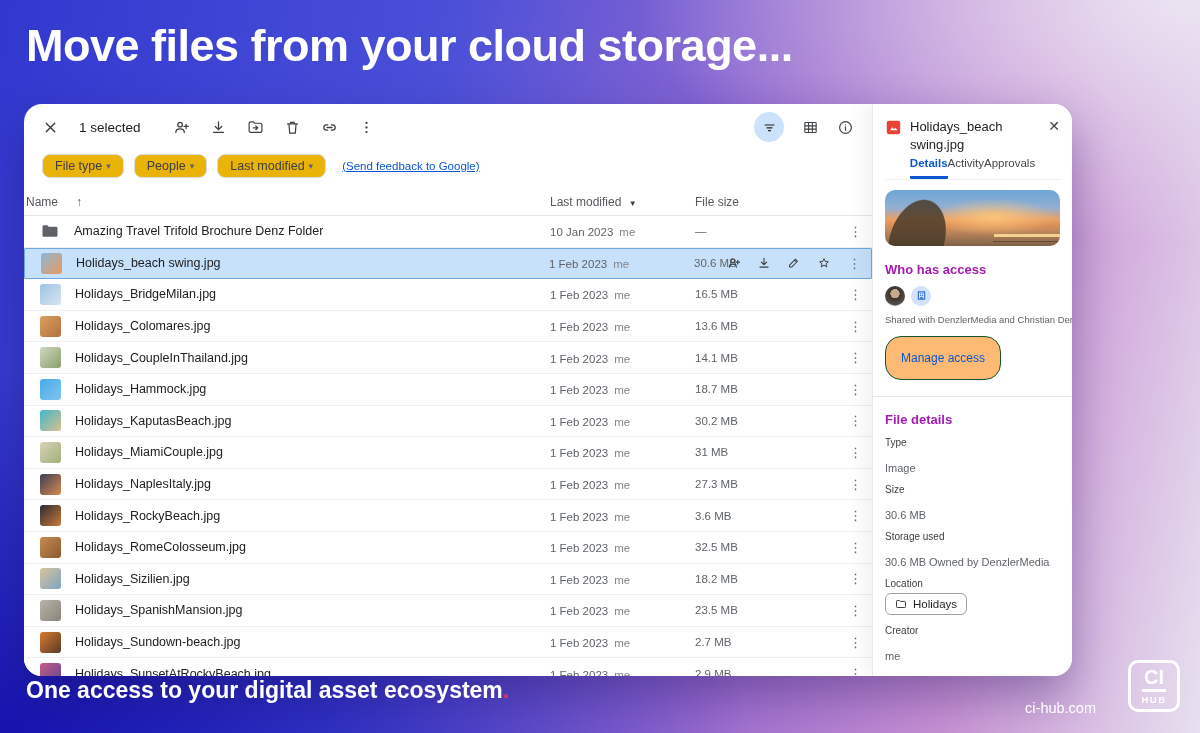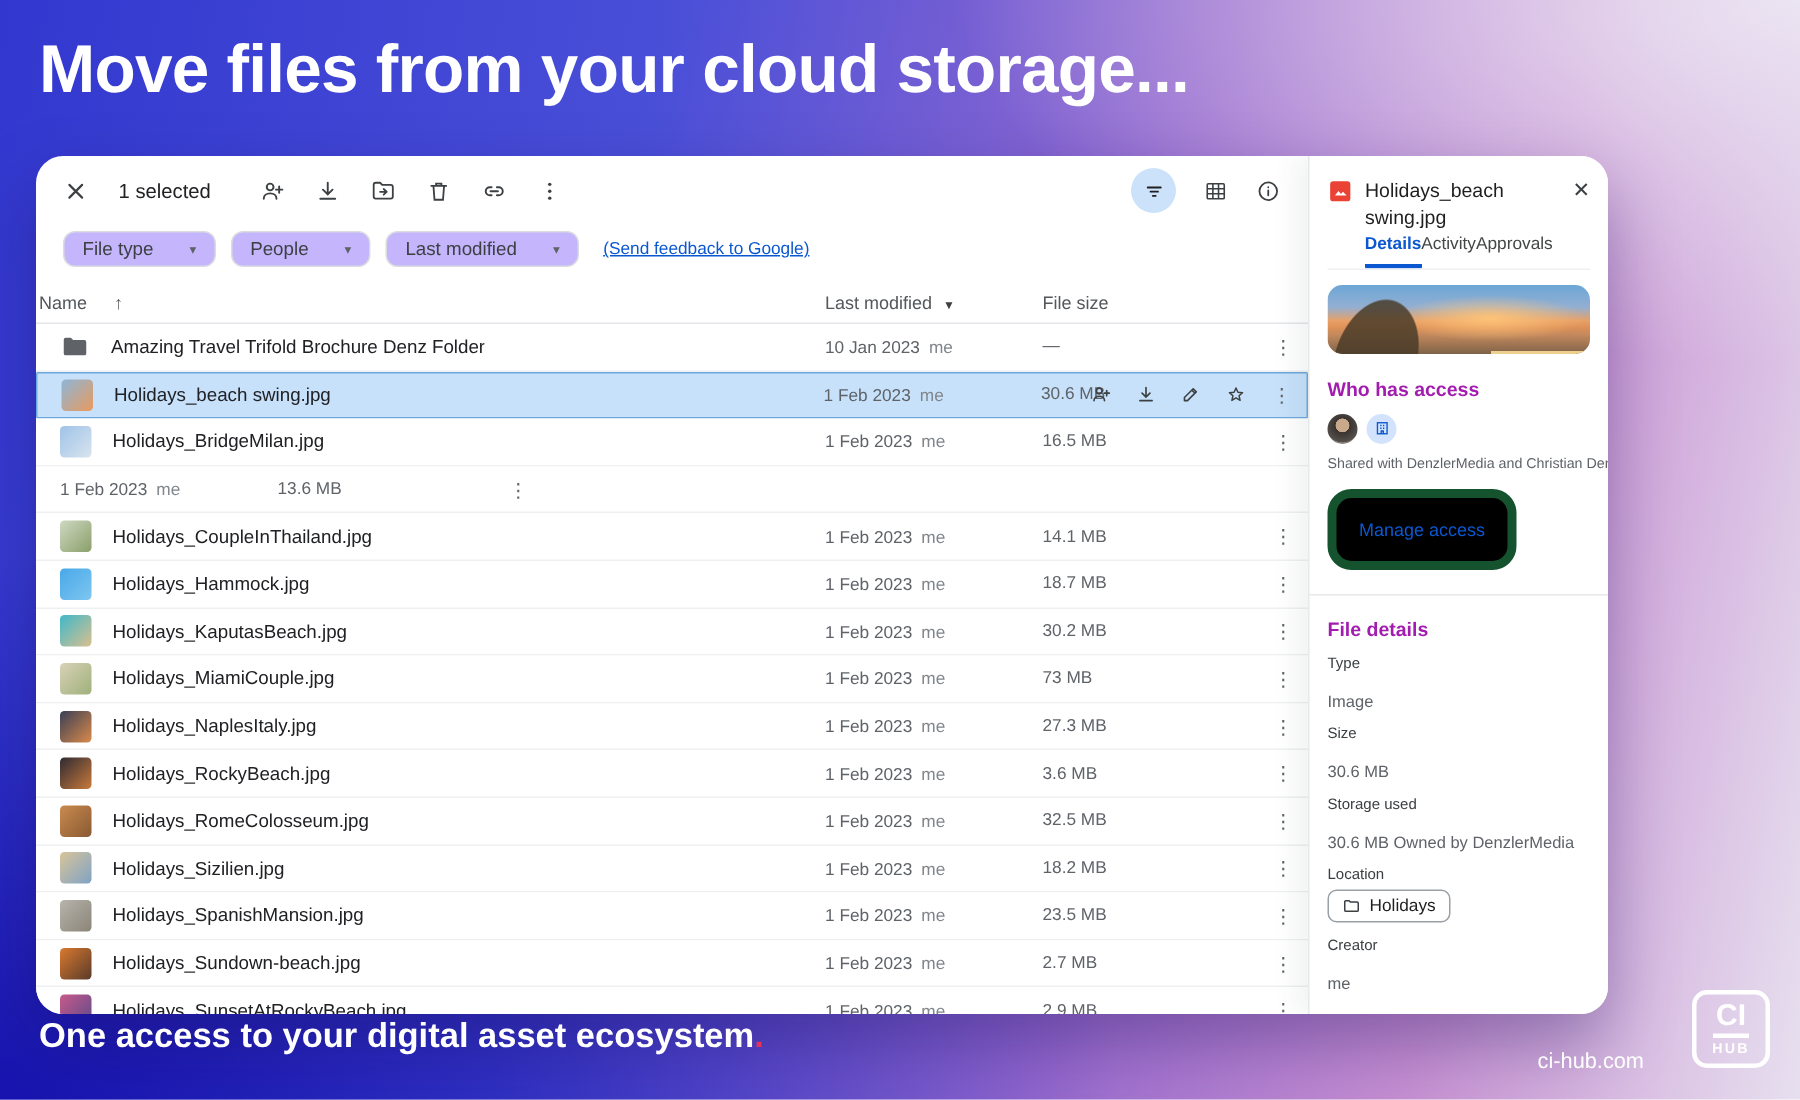--- a/index.html
+++ b/index.html
@@ -28,22 +28,22 @@
   
   .toolbar{height:46px;display:flex;align-items:center;padding:0 18px;gap:20px}
   .tb-left{display:flex;align-items:center;gap:20px;flex:1}
   .sel-count{font-size:13.5px;color:#202124;font-weight:500;margin-right:12px}
   .ic{width:17px;height:17px;color:#3c4043;flex:none;display:inline-block}
   .ic svg{width:100%;height:100%;display:block}
   .tb-right{display:flex;align-items:center;gap:18px}
   .circle-active{width:30px;height:30px;border-radius:50%;background:#cbe2fa;display:flex;align-items:center;justify-content:center}
   
   .chips{display:flex;align-items:center;gap:10px;padding:4px 18px 10px}
-  .chip{display:flex;align-items:center;gap:24px;border:1px solid #dadce0;border-radius:8px;padding:4px 12px;
-    font-size:12.5px;color:#3c4043;background:#c4b5fd;cursor:default}
+  .chip{display:flex;align-items:center;gap:4px;border:1px solid #dadce0;border-radius:8px;padding:4px 12px;
+    font-size:12.5px;color:#3c4043;background:#eab308;cursor:default}
   .caret{font-size:9px;color:#5f6368}
   .feedback{font-size:11.5px;color:#0b57d0;text-decoration:underline;margin-left:6px}
   
   .thead{display:flex;align-items:center;height:28px;padding-left:2px;border-bottom:1px solid #e3e5e8;
     font-size:12px;color:#54575b}
   .col-name{flex:1;display:flex;align-items:center;gap:10px;min-width:0}
   .col-date{width:145px;flex:none}
   .col-size{width:120px;flex:none}
   .col-act{width:57px;flex:none;display:flex;justify-content:flex-end;padding-right:10px;position:relative}
   .sort-arrow{font-size:12px;color:#54575b;margin-left:8px}
@@ -79,22 +79,22 @@
   .hero-thumb:before{content:"";position:absolute;left:-14px;top:-20px;width:92px;height:140px;
     background:radial-gradient(closest-side,#4a3b28 58%,rgba(74,59,40,0) 60%);transform:rotate(18deg);opacity:.85}
   .hero-thumb:after{content:"";position:absolute;right:18px;top:62px;width:78px;height:3px;background:rgba(60,45,35,.65);
     box-shadow:28px -12px 0 -1px rgba(90,60,40,.8), 30px -18px 0 0 rgba(250,220,150,.9)}
   .sec-h{font-size:13px;font-weight:700;color:#a21caf;margin-top:16px}
   .avatars{display:flex;gap:6px;margin-top:9px;align-items:center}
   .avatar{width:20px;height:20px;border-radius:50%;background:radial-gradient(circle at 50% 38%,#c9a98c 28%,#3a3330 30%,#55504b 70%,#8a8480 72%)}
   .org-badge{width:20px;height:20px;border-radius:50%;background:#d3e3fd;display:flex;align-items:center;justify-content:center;color:#0b57d0}
   .org-badge svg{width:11px;height:11px}
   .shared-txt{font-size:9.5px;color:#5f6368;margin-top:8px;white-space:nowrap}
-  .manage-btn{margin-top:11px;align-self:flex-start;border:6px solid #14532d;border-radius:16px;padding:14px 15px;
-    font-size:12px;font-weight:500;color:#0b57d0;background:#000000}
+  .manage-btn{margin-top:11px;align-self:flex-start;border:1px solid #14532d;border-radius:16px;padding:14px 15px;
+    font-size:12px;font-weight:500;color:#0b57d0;background:#fdba74}
   .p-divider{height:1px;background:#e6e8ea;margin:16px -12px 0}
   .field{margin-top:10px}
   .f-label{font-size:10px;color:#3c4043}
   .f-value{font-size:11px;color:#5f6368;margin-top:14px}
   .loc-chip{display:inline-flex;align-items:center;gap:6px;border:1px solid #9aa0a6;border-radius:6px;
     padding:4px 9px;font-size:11.5px;color:#1f1f1f;margin-top:4px}
   .loc-chip .ic{width:12px;height:12px}
   .dot-pink{color:#e2335b}
 </style>
 </head>
@@ -261,20 +261,25 @@
       <span class="fname">Holidays_BridgeMilan.jpg</span>
     </div>
     <div class="col-date"><span class="fdate">1 Feb 2023</span><span class="fowner">me</span></div>
     <div class="col-size fsize">16.5 MB</div>
     <div class="col-act">
 
       <span class="more-dots">⋮</span>
     </div>
   </div>
         <div class="row">
+    <div class="col-name">
+      <span class="thumb" style="background: linear-gradient(135deg, rgb(217, 160, 94), rgb(180, 113, 63));"></span>
+
+      <span class="fname">Holidays_Colomares.jpg</span>
+    </div>
     <div class="col-date"><span class="fdate">1 Feb 2023</span><span class="fowner">me</span></div>
     <div class="col-size fsize">13.6 MB</div>
     <div class="col-act">
 
       <span class="more-dots">⋮</span>
     </div>
   </div>
         <div class="row">
     <div class="col-name">
       <span class="thumb" style="background: linear-gradient(135deg, rgb(207, 216, 194), rgb(138, 160, 106));"></span>
@@ -314,21 +319,21 @@
       <span class="more-dots">⋮</span>
     </div>
   </div>
         <div class="row">
     <div class="col-name">
       <span class="thumb" style="background: linear-gradient(135deg, rgb(216, 210, 184), rgb(159, 176, 122));"></span>
 
       <span class="fname">Holidays_MiamiCouple.jpg</span>
     </div>
     <div class="col-date"><span class="fdate">1 Feb 2023</span><span class="fowner">me</span></div>
-    <div class="col-size fsize">73 MB</div>
+    <div class="col-size fsize">31 MB</div>
     <div class="col-act">
 
       <span class="more-dots">⋮</span>
     </div>
   </div>
         <div class="row">
     <div class="col-name">
       <span class="thumb" style="background: linear-gradient(135deg, rgb(58, 63, 85), rgb(217, 138, 74));"></span>
 
       <span class="fname">Holidays_NaplesItaly.jpg</span>

